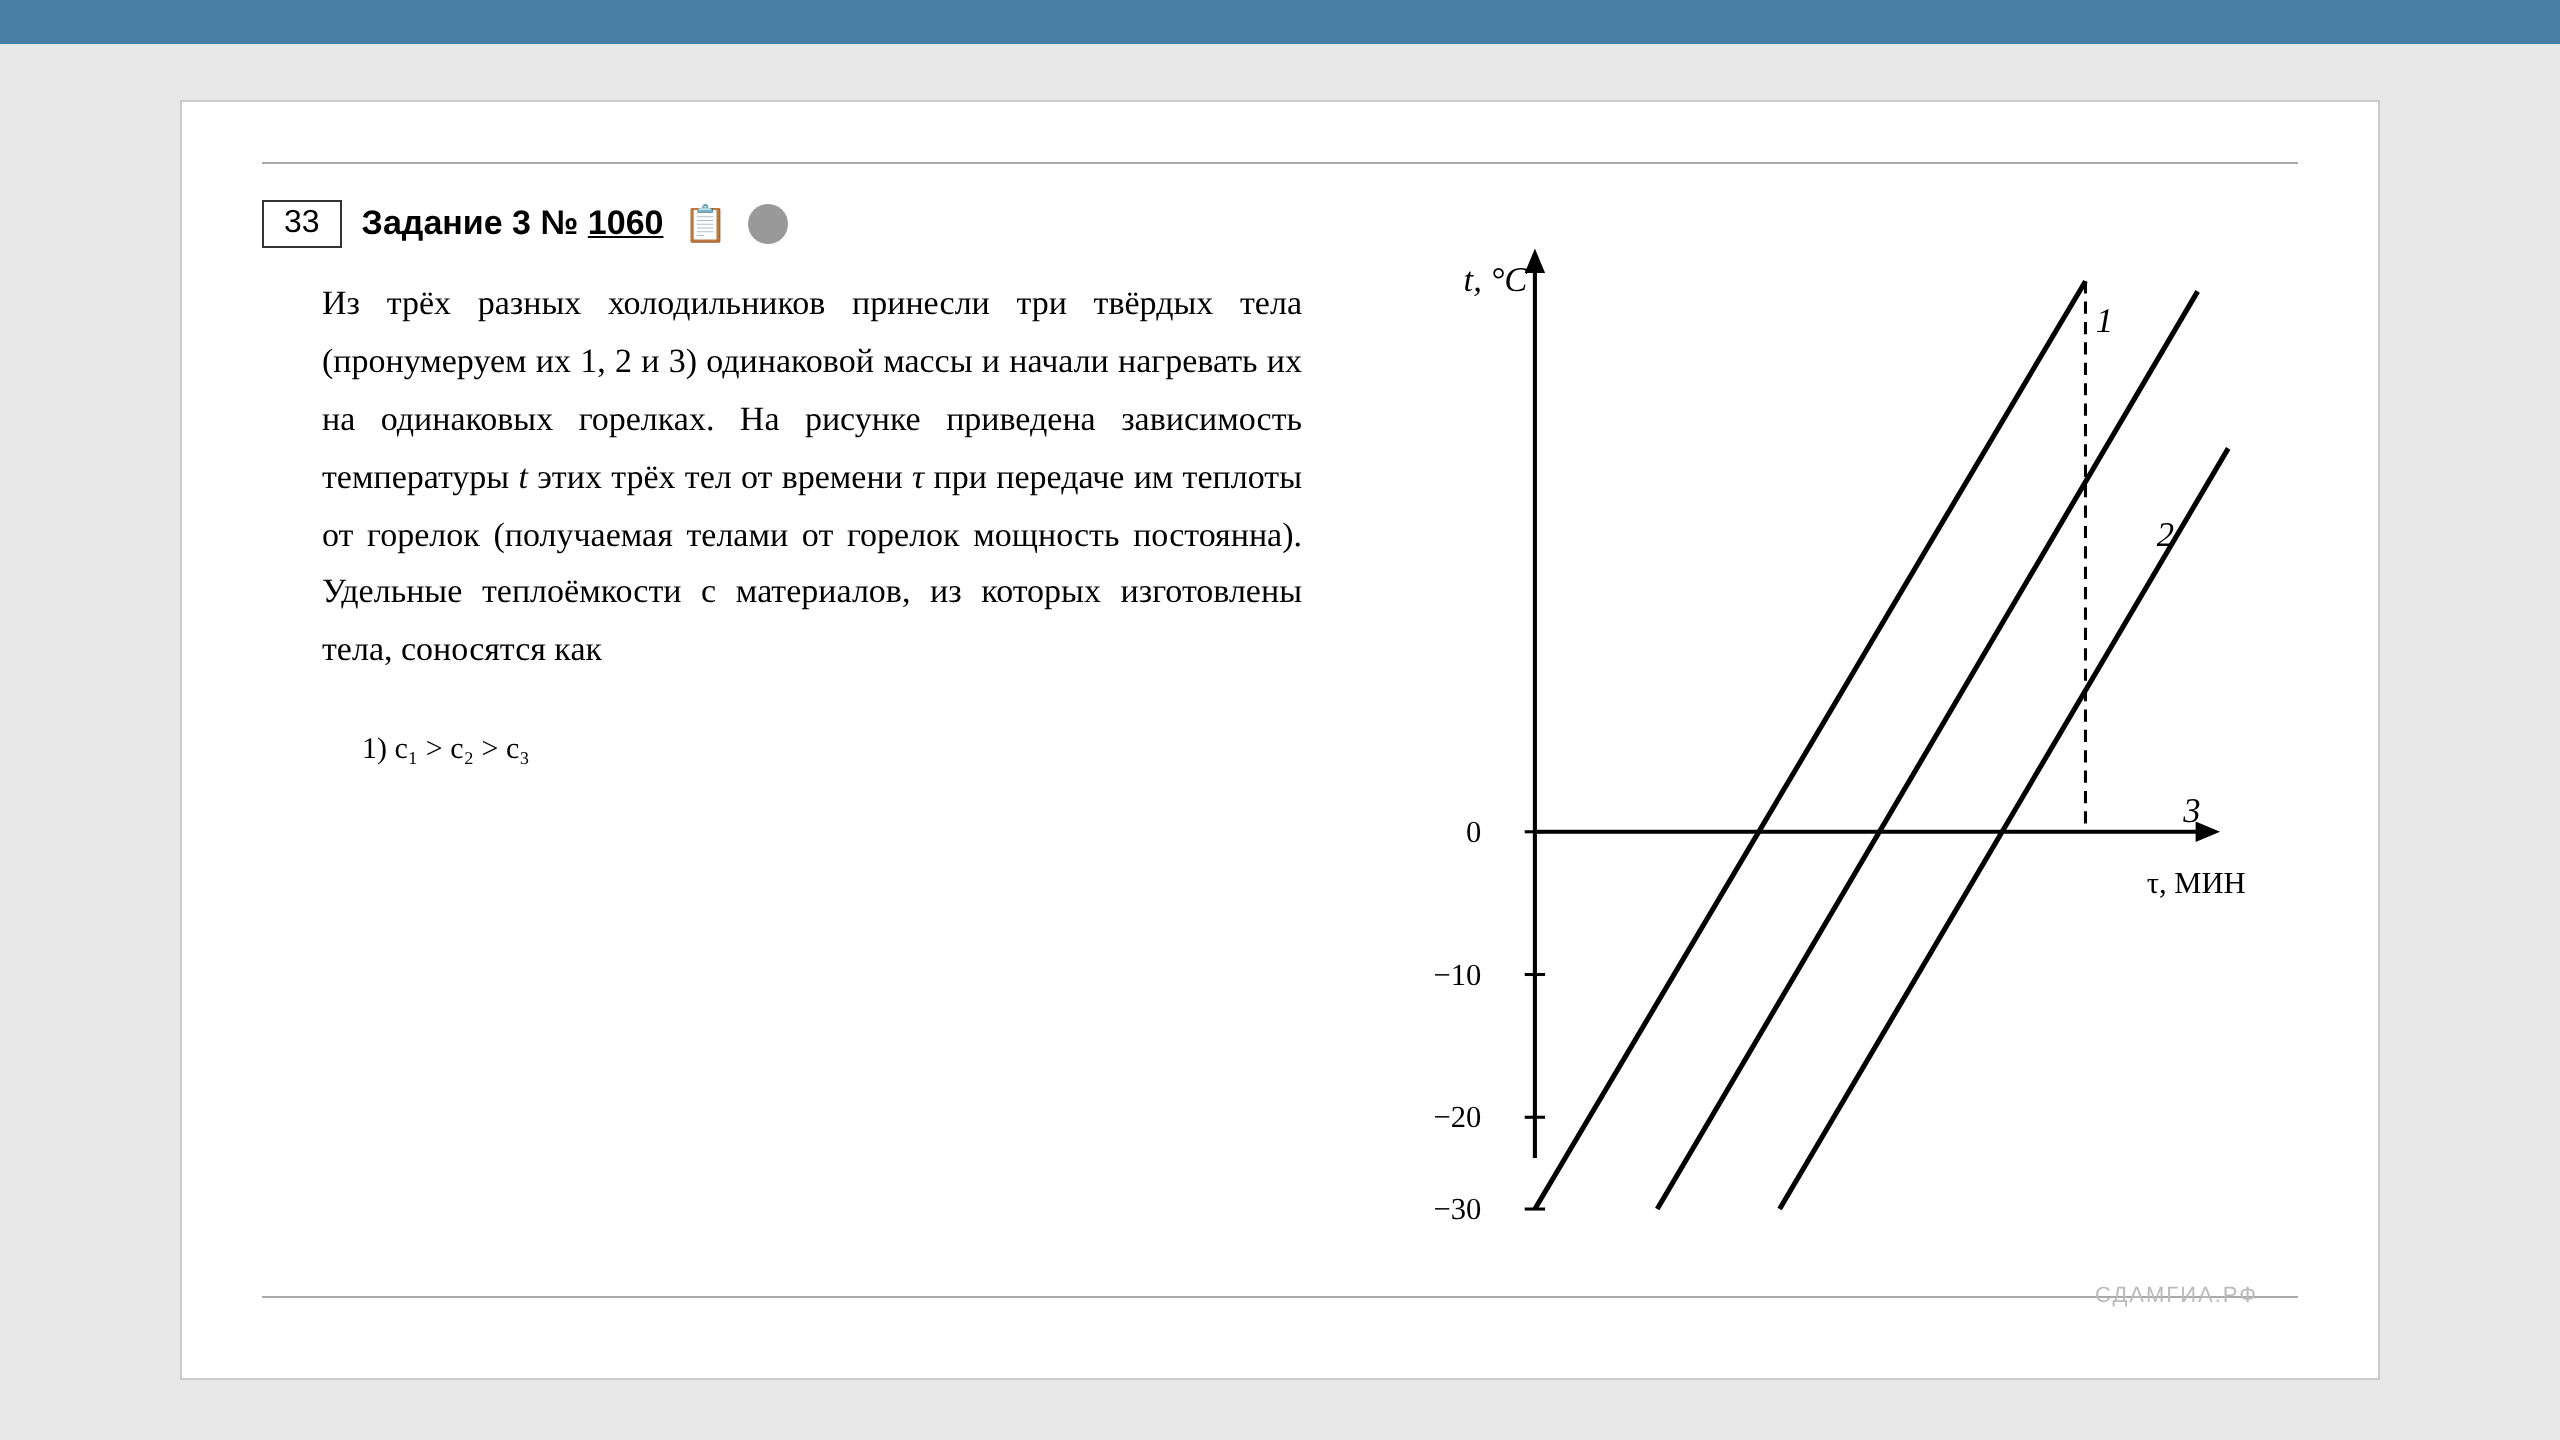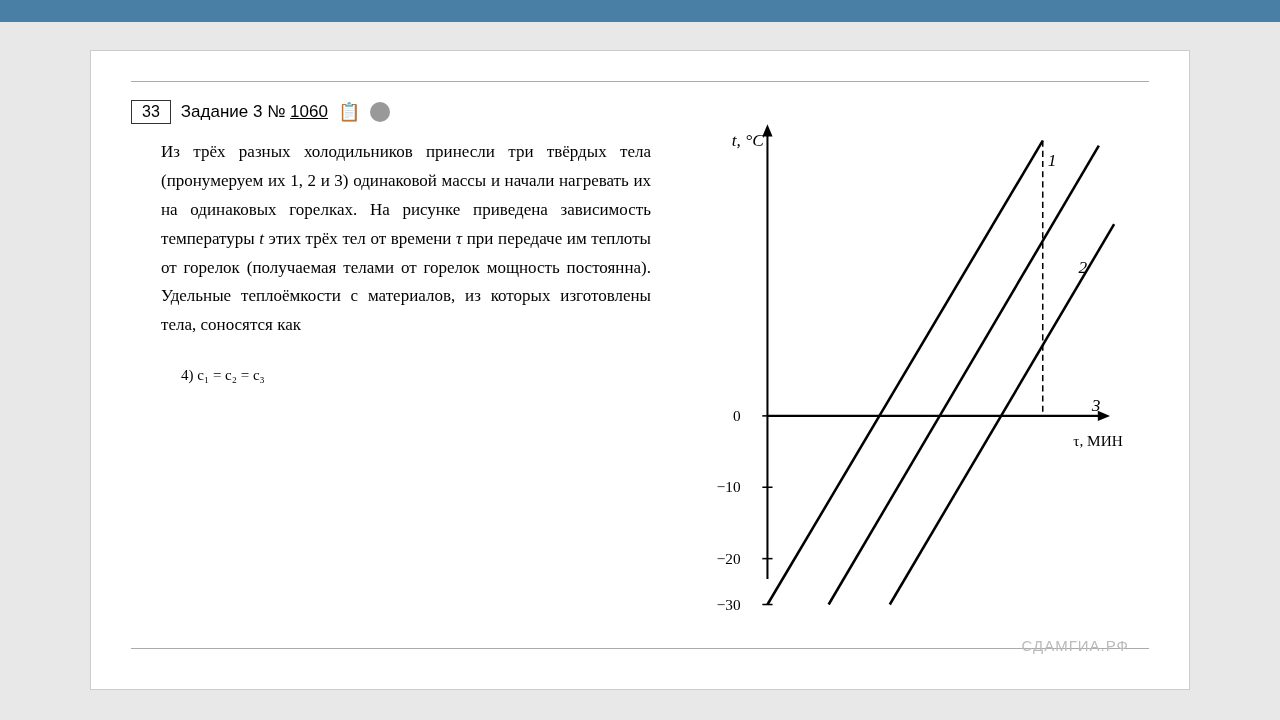--- a/index.html
+++ b/index.html
@@ -60,21 +60,21 @@
     }
     .task-number-box {
       border: 1px solid #333;
       padding: 2px 10px;
       font-size: 16px;
       font-weight: normal;
       font-family: Arial, sans-serif;
     }
     .task-title {
       font-size: 17px;
-      font-weight: normal;
+      font-weight: bold;
       font-family: Arial, sans-serif;
     }
     .task-title a {
       color: #000;
       text-decoration: underline;
     }
     .icon-book {
       font-size: 18px;
     }
     .icon-circle {
@@ -107,21 +107,21 @@
       padding-top: 10px;
     }
     svg.graph {
       width: 450px;
       height: 520px;
     }
     .watermark {
       position: absolute;
       bottom: 35px;
       right: 60px;
-      font-size: 15px;
+      font-size: 11px;
       color: #bbb;
       font-family: Arial, sans-serif;
       letter-spacing: 1px;
     }
   </style>
 </head>
 <body>
 
 <div class="top-bar"></div>
 
@@ -143,21 +143,21 @@
         Из трёх разных холодильников принесли три твёрдых тела
         (пронумеруем их 1, 2 и 3) одинаковой массы и начали нагревать их на
         одинаковых горелках. На рисунке приведена зависимость температуры <em>t</em>
         этих трёх тел от времени <em>τ</em> при передаче им теплоты от горелок
         (получаемая телами от горелок мощность постоянна). Удельные
         теплоёмкости с материалов, из которых изготовлены тела,
         соносятся как
       </div>
 
       <div class="answers">
-        <div>4) c₁ = c₂ = c₃</div>
+        <div>1) c₁ &gt; c₂ &gt; c₃</div>
       </div>
     </div>
 
     <div class="right-panel">
 
       <svg class="graph" viewBox="0 0 440 510" xmlns="http://www.w3.org/2000/svg">
 
         <line x1="90" y1="20" x2="90" y2="460" stroke="black" stroke-width="2"></line>
 
         <polygon points="90,14 85,26 95,26" fill="black"></polygon>

